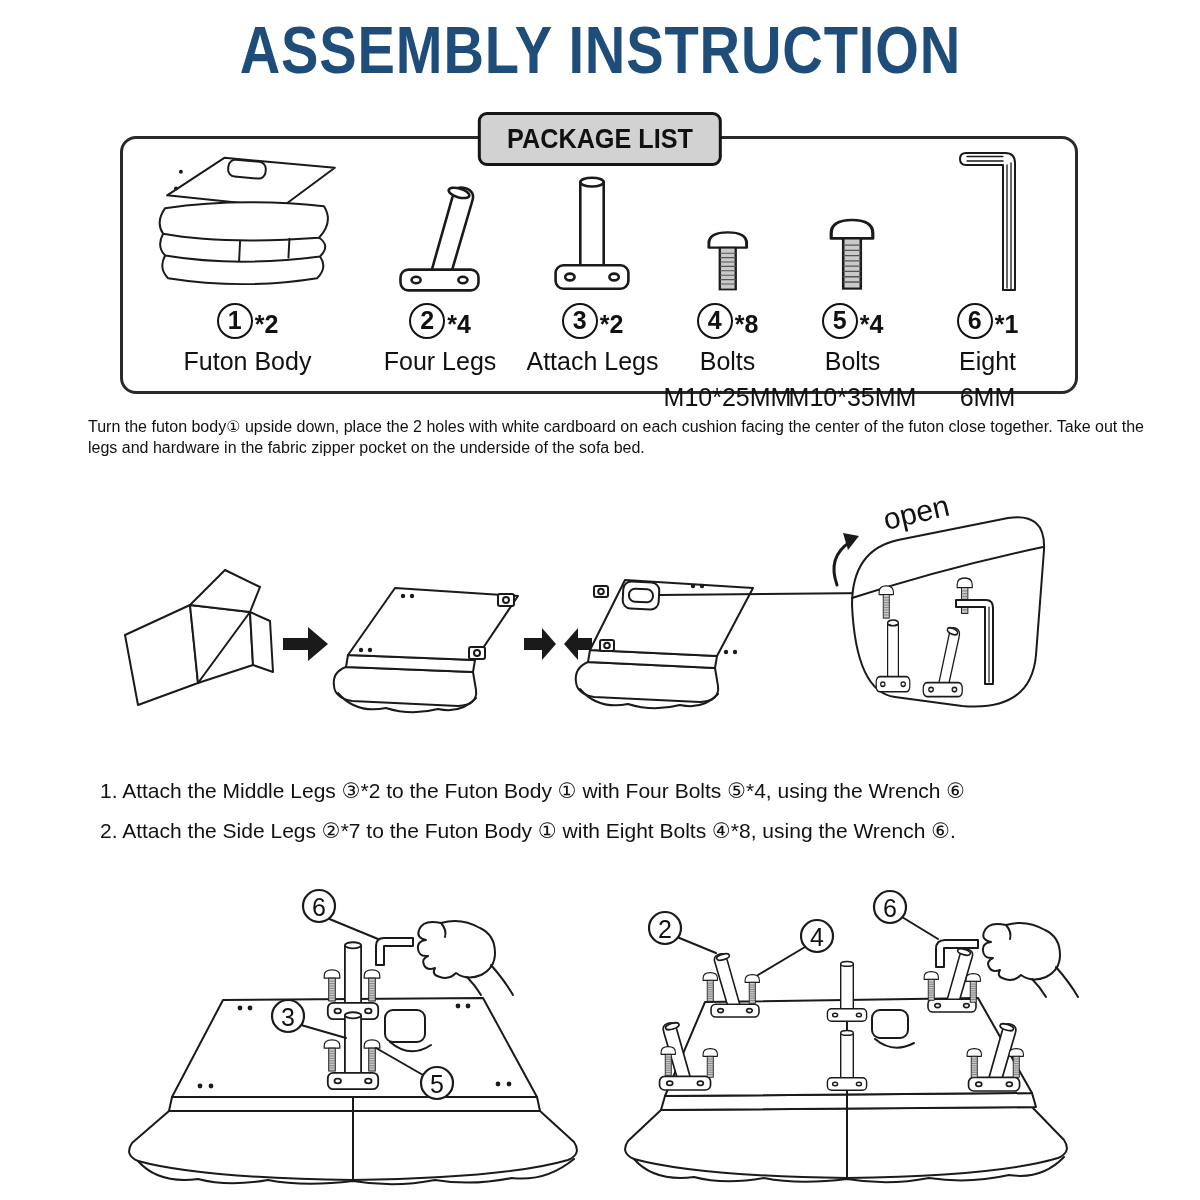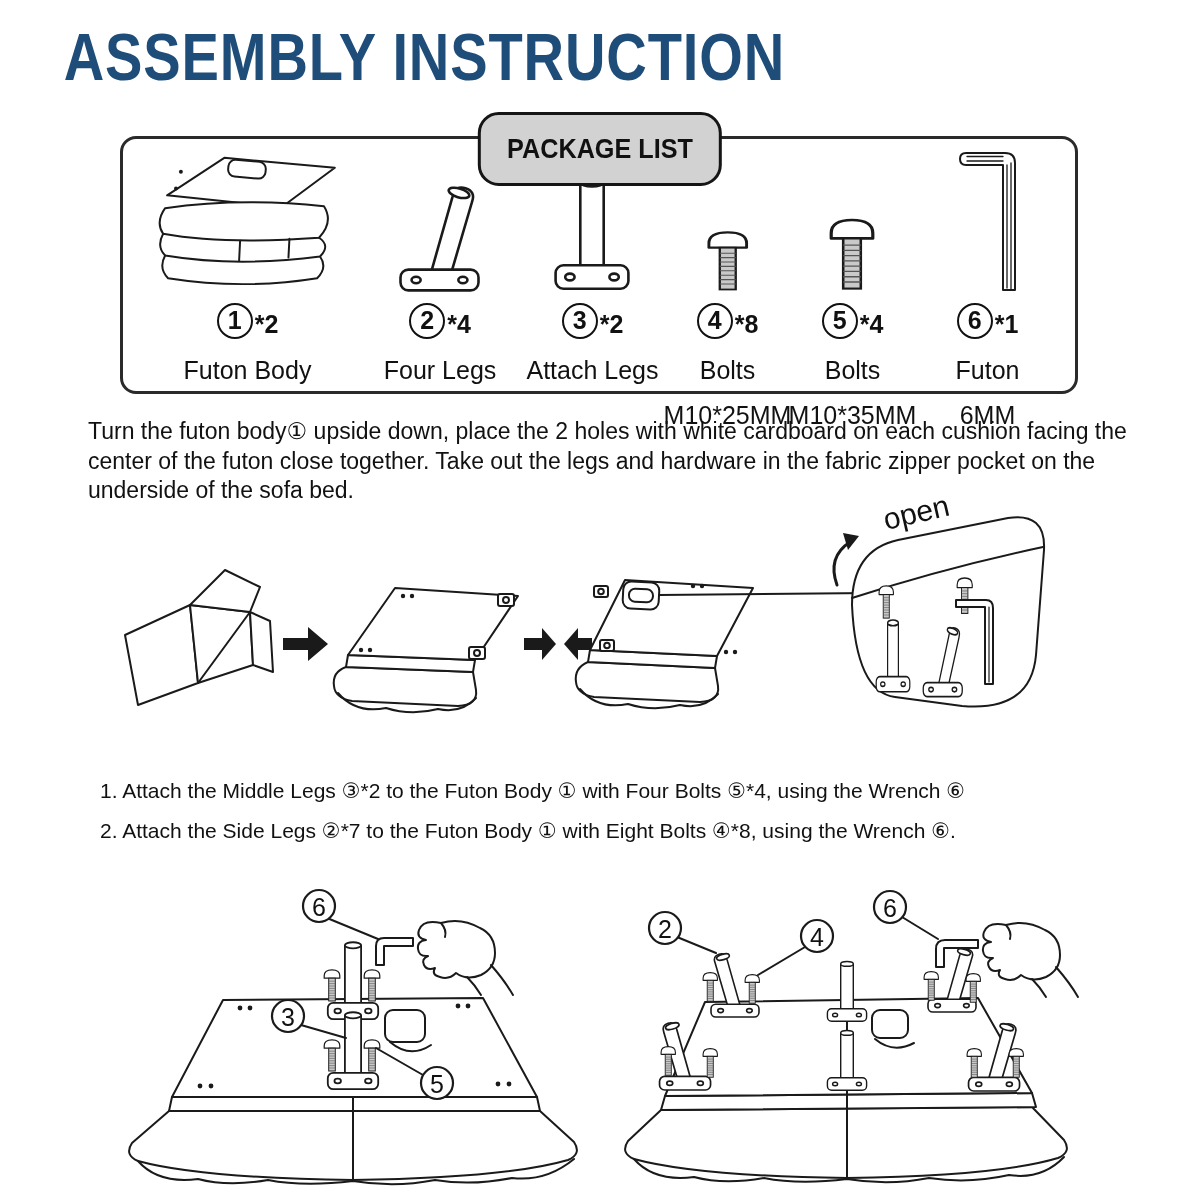--- a/index.html
+++ b/index.html
@@ -1,39 +1,39 @@
 <!DOCTYPE html>
 <html><head>
 <meta charset="utf-8">
 <style>
   *{margin:0;padding:0;box-sizing:border-box}
   html,body{background:#fff}
   body{font-family:"Liberation Sans","DejaVu Sans",sans-serif;color:#111}
   .page{position:relative;width:1200px;height:1200px;background:#fff;overflow:hidden}
 
-  .title{position:absolute;top:19px;left:0;width:100%;display:flex;}
+  .title{position:absolute;top:12px;left:0;width:100%;display:flex;justify-content:center}
   .title span{font-size:66px;font-weight:700;color:#1f4d7a;letter-spacing:1px;
               transform:scaleX(0.85);white-space:nowrap}
 
   .pkg-box{position:absolute;left:120px;top:136px;width:958px;height:258px;
            border:3px solid #2a2a2a;border-radius:16px;background:#fff}
   .pkg-header{position:absolute;top:112px;left:600px;transform:translateX(-50%);
-              background:#d2d2d2;border:3px solid #151515;border-radius:21px;
-              padding:18px 16px;z-index:2}
+              background:#d2d2d2;border:3px solid #151515;border-radius:9px;
+              padding:8px 16px;z-index:2}
   .pkg-header span{display:inline-block;font-size:28px;font-weight:700;transform:scaleX(0.9)}
 
   .pkg-item{position:absolute;text-align:center;z-index:1}
   .pkg-icon{display:flex;align-items:flex-end;justify-content:center;height:148px}
   .pkg-num{display:flex;align-items:center;justify-content:center;margin-top:8px;gap:2px}
   .cnum{display:inline-flex;align-items:center;justify-content:center;width:36px;height:36px;
         border:2.5px solid #111;border-radius:50%;font-size:25px;font-weight:700;background:#fff}
   .qty{font-size:25px;font-weight:600;padding-top:8px}
-  .pkg-label{font-size:25px;margin-top:17px;line-height:1.12}
-
-  .intro{position:absolute;left:88px;top:417px;width:1078px;font-size:23px;line-height:1.29}
+  .pkg-label{font-size:25px;margin-top:8px;line-height:1.12}
+
+  .intro{position:absolute;left:88px;top:417px;width:1078px;font-size:16px;line-height:1.29}
 
   .steps{position:absolute;left:100px;top:779px;font-size:21px}
   .steps div{margin-bottom:16px;white-space:nowrap}
 
   .band-mid{position:absolute;left:80px;top:500px}
   .band-bot{position:absolute;left:80px;top:875px}
 
   
   .wh{fill:#fff;stroke:#1a1a1a;stroke-width:2;stroke-linejoin:round;stroke-linecap:round}
   .ln{fill:none;stroke:#1a1a1a;stroke-width:2;stroke-linejoin:round;stroke-linecap:round}
@@ -171,21 +171,21 @@
     <div class="pkg-icon">
       <svg width="66" height="147" viewBox="0 0 66 147">
         <path class="wh" d="M11,6 L50,6 Q60,6 60,16 L60,143 L48,143 L48,18 L11,18 Q5,18 5,12 Q5,6 11,6 Z"></path>
         <path class="ln" style="stroke-width:1.3" d="M52,18 L52,141 M56,16 L56,142 M12,9.5 L48,9.5 M12,14 L48,14"></path>
       </svg>
     </div>
     <div class="pkg-num">
       <span class="cnum">6</span>
       <span class="qty">*1</span>
     </div>
-    <div class="pkg-label">Futon</div>
+    <div class="pkg-label">Eight</div>
     <div class="pkg-label">6MM</div>
   </div>
 
   <p class="intro">Turn the futon body① upside down, place the 2 holes with white cardboard on each cushion facing the center of the futon close together. Take out the legs and hardware in the fabric zipper pocket on the underside of the sofa bed.</p>
 
   <svg class="band-mid" width="1040" height="270" viewBox="0 0 1040 270">
 
     <g>
       <path class="wh" d="M45,135 L110,105 L118,183 L58,205 Z"></path>
       <path class="wh" d="M110,105 L170,112 L173,165 L118,183 Z"></path>

